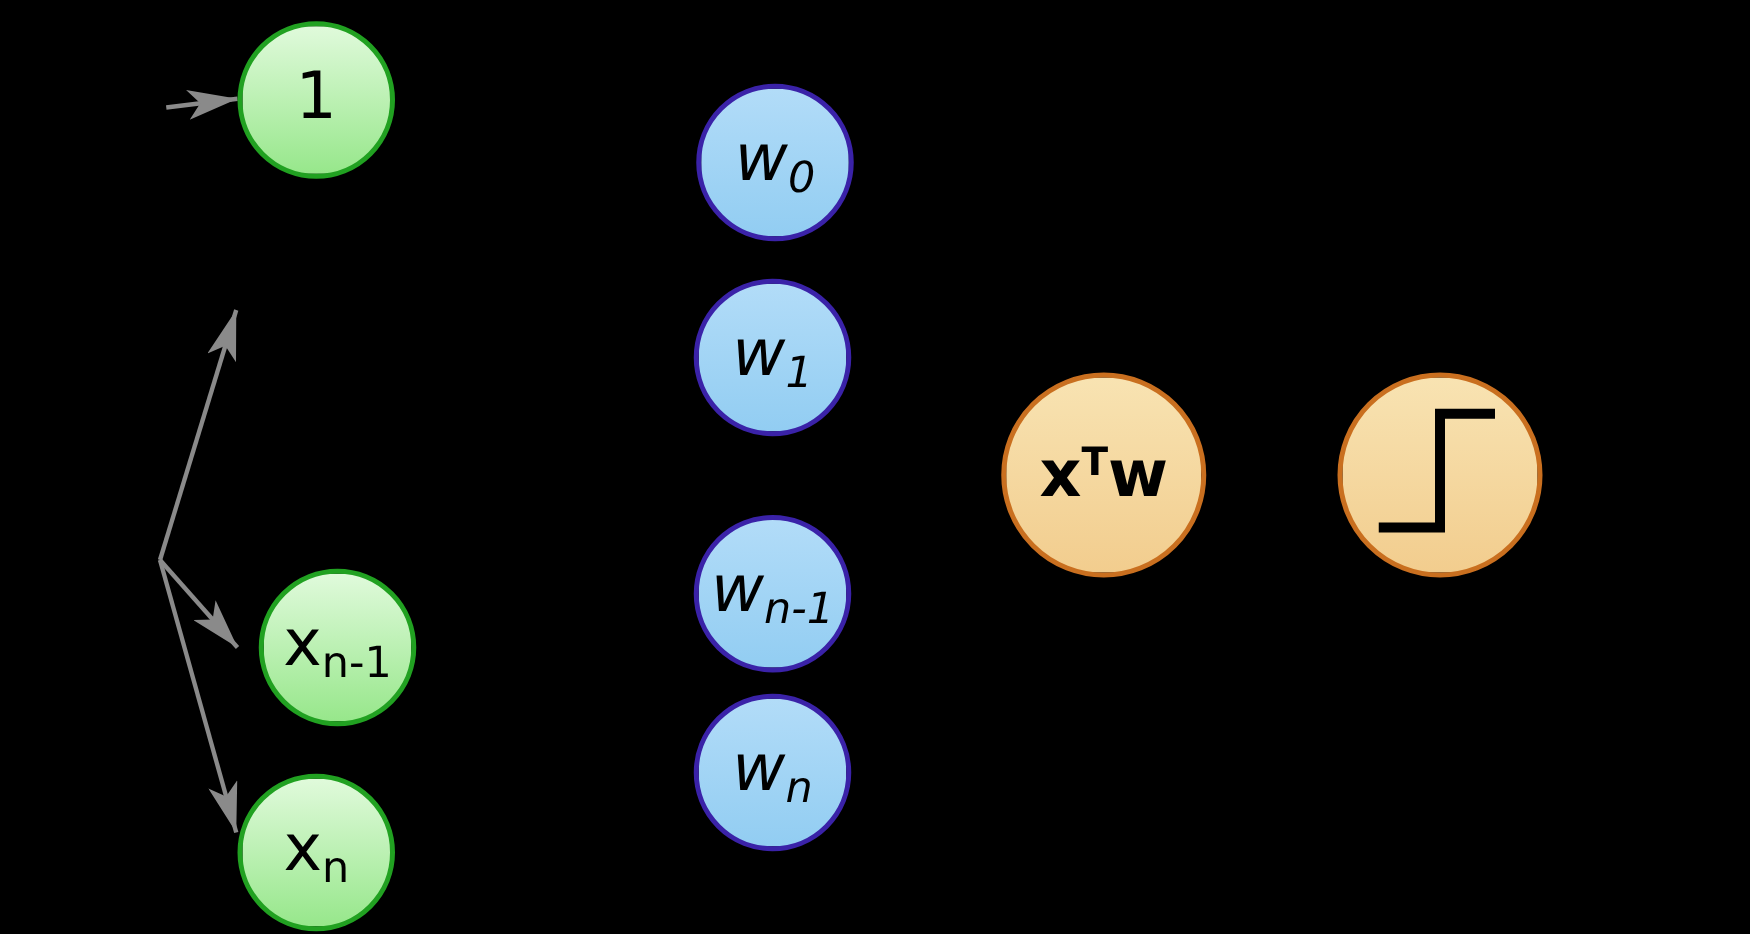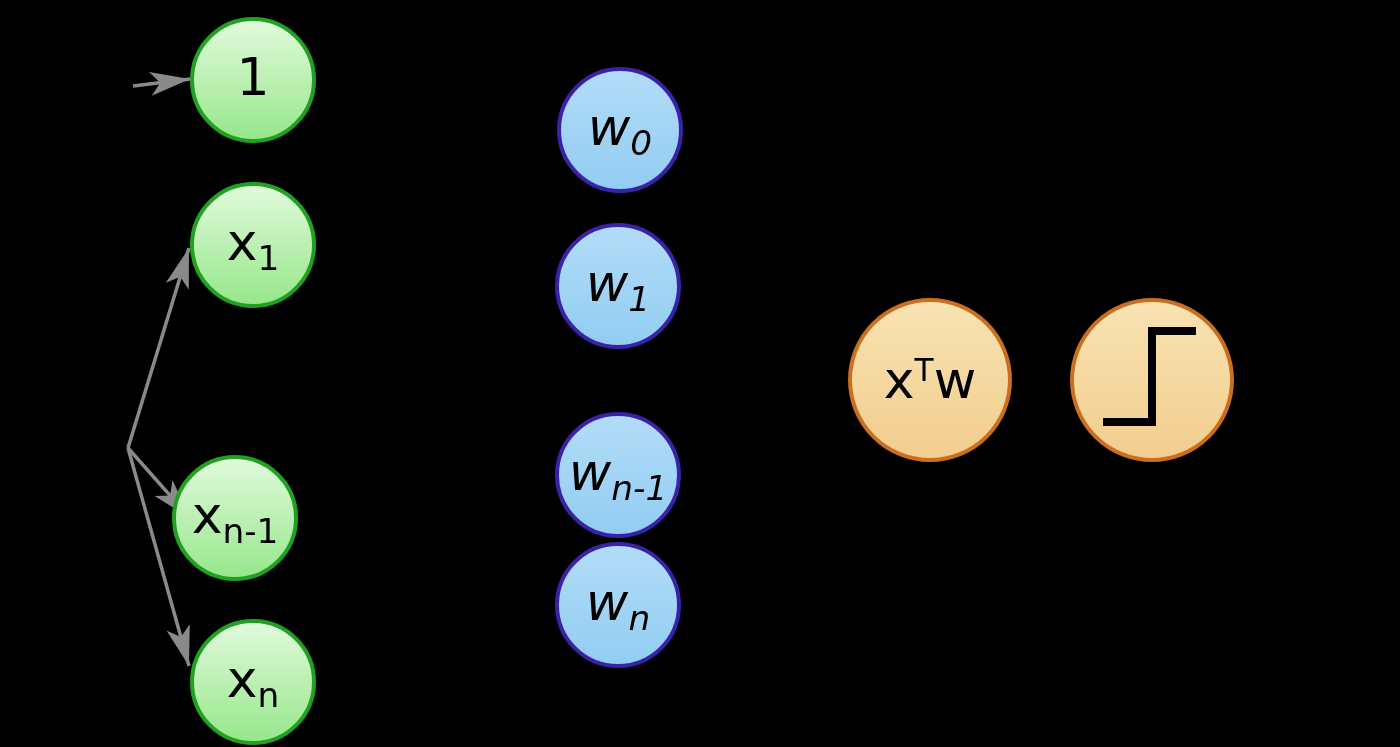--- a/index.html
+++ b/index.html
@@ -69,27 +69,27 @@
     line-height: 1;
   }
   .node-label .sup {
     font-size: 0.60em;
     vertical-align: 0.55em;
     line-height: 1;
   }
   
   .pos-bias  { left: 190px; top: 17px;  }
   .pos-x1    { left: 190px; top: 182px; }
-  .pos-xn1   { left: 172px; top: 455px; }
+  .pos-xn1   { left: 207px; top: 455px; }
   .pos-xn    { left: 190px; top: 619px; }
   .pos-w0    { left: 557px; top: 67px;  }
   .pos-w1    { left: 555px; top: 223px; }
   .pos-wn1   { left: 555px; top: 412px; text-align: center; }
-  .pos-wn    { left: 555px; top: 542px; }
-  .pos-sum   { left: 848px; top: 298px; }
+  .pos-wn    { left: 555px; top: 555px; }
+  .pos-sum   { left: 801px; top: 298px; font-weight: bold; }
   .pos-step  { left: 1070px; top: 298px; }
   .step-glyph {
     width: 156px;
     height: 156px;
     display: block;
   }
   .step-glyph polyline {
     stroke: var(--label, #000);
     stroke-width: 8;
     fill: none;
@@ -110,23 +110,20 @@
     </defs>
     <line class="arrow-line" x1="133" y1="86" x2="190" y2="79" marker-end="url(#ah)"></line>
     <line class="arrow-line" x1="128" y1="448" x2="189" y2="248" marker-end="url(#ah)"></line>
     <line class="arrow-line" x1="128" y1="448" x2="190" y2="518" marker-end="url(#ah)"></line>
     <line class="arrow-line" x1="128" y1="448" x2="189" y2="666" marker-end="url(#ah)"></line>
   </svg>
 
   <div class="node node-input pos-bias">
     <span class="node-label"><span>1</span><span class="sub"></span></span>
   </div>
-  <div class="node node-input pos-x1">
-    <span class="node-label"><span>x</span><span class="sub">1</span></span>
-  </div>
   <div class="node node-input pos-xn1">
     <span class="node-label"><span>x</span><span class="sub">n-1</span></span>
   </div>
   <div class="node node-input pos-xn">
     <span class="node-label"><span>x</span><span class="sub">n</span></span>
   </div>
 
   <div class="node node-weight pos-w0">
     <span class="node-label"><span>w</span><span class="sub">0</span></span>
   </div>

